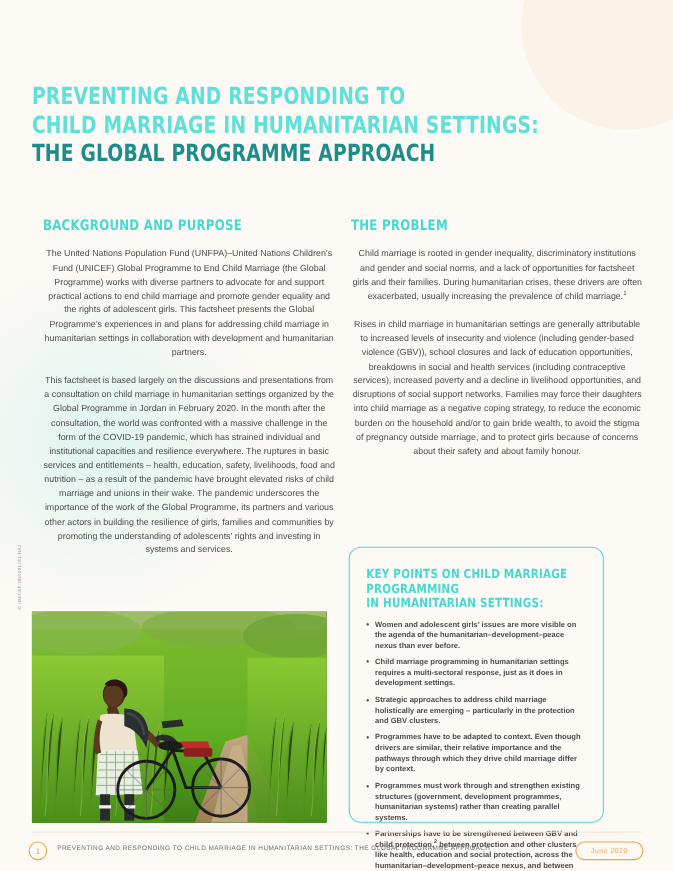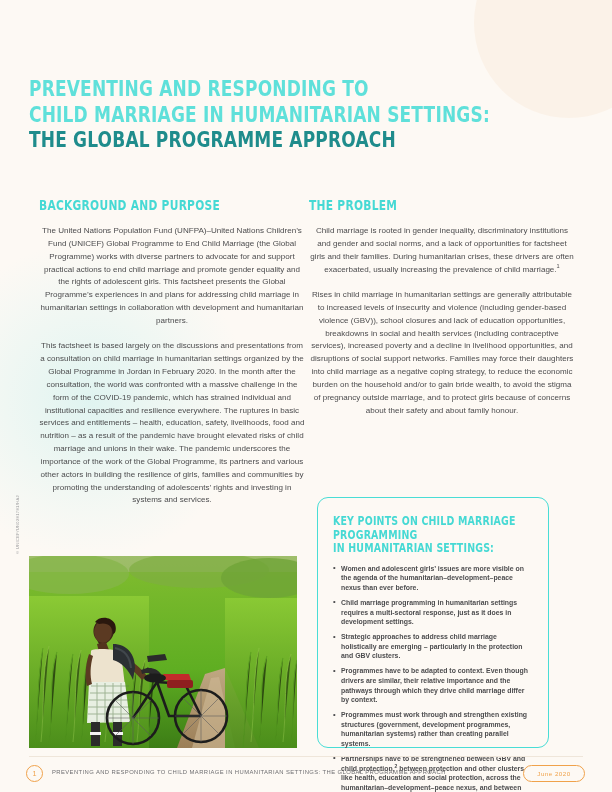--- a/index.html
+++ b/index.html
@@ -48,21 +48,21 @@
     transform: scaleX(.88);
     transform-origin: left center;
     white-space: nowrap;
   }
   .title-line.light { color: #5FE0DA; }
   .title-line.dark  { color: #1F8C8C; }
 
   
   .col { position: absolute; top: 198px; width: 266px; }
   .col-left  { left: 29px; margin-left: 10px; }
-  .col-right { left: 309px; }
+  .col-right { left: 319px; }
 
   .sec-head {
     font-family: "DejaVu Sans Condensed", "Liberation Sans Narrow", "Liberation Sans", sans-serif;
     font-weight: 700;
     font-size: 13.2px;
     letter-spacing: .3px;
     text-transform: uppercase;
     color: #46D9D4;
     transform: scaleX(.9);
     transform-origin: left center;

